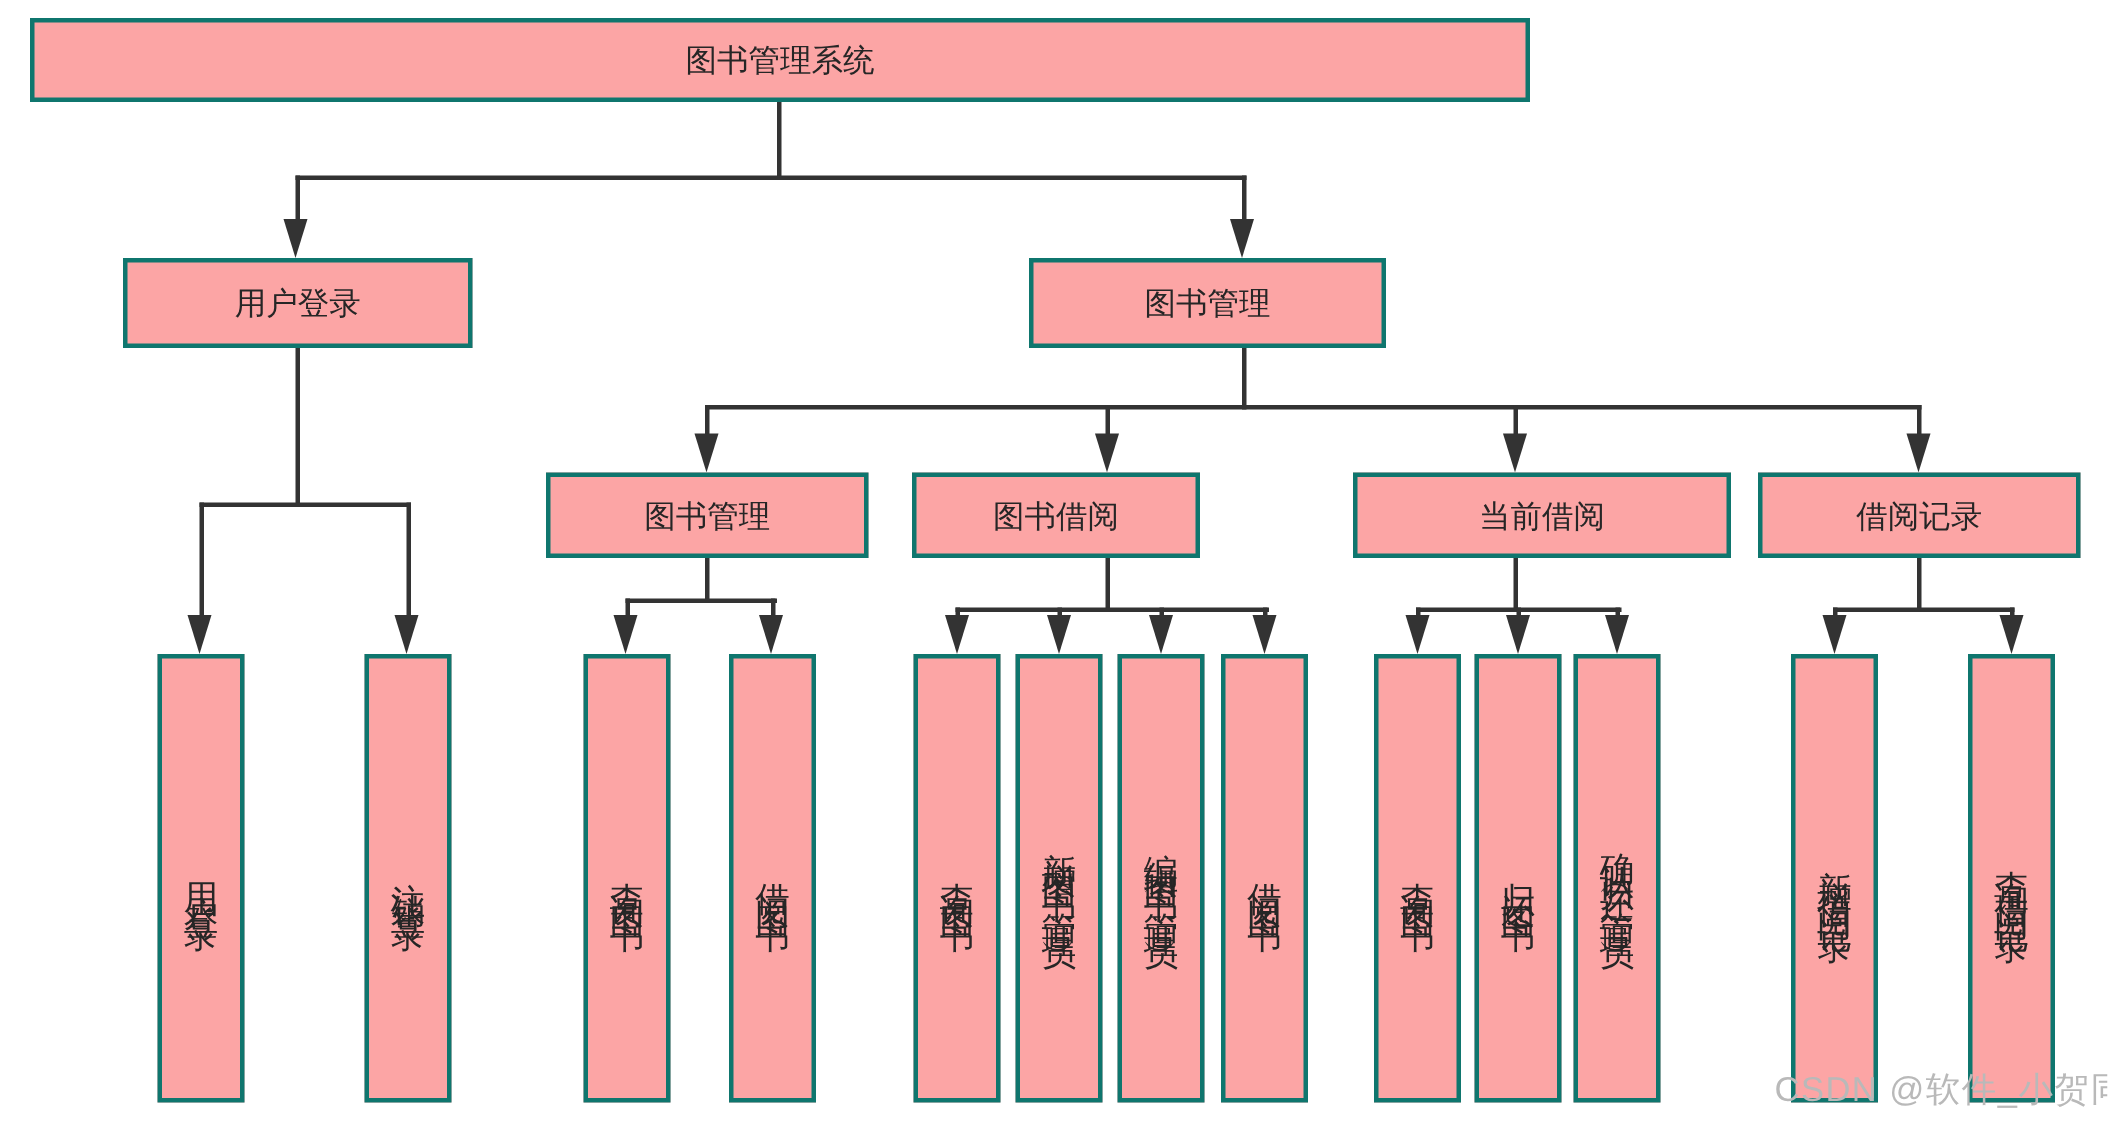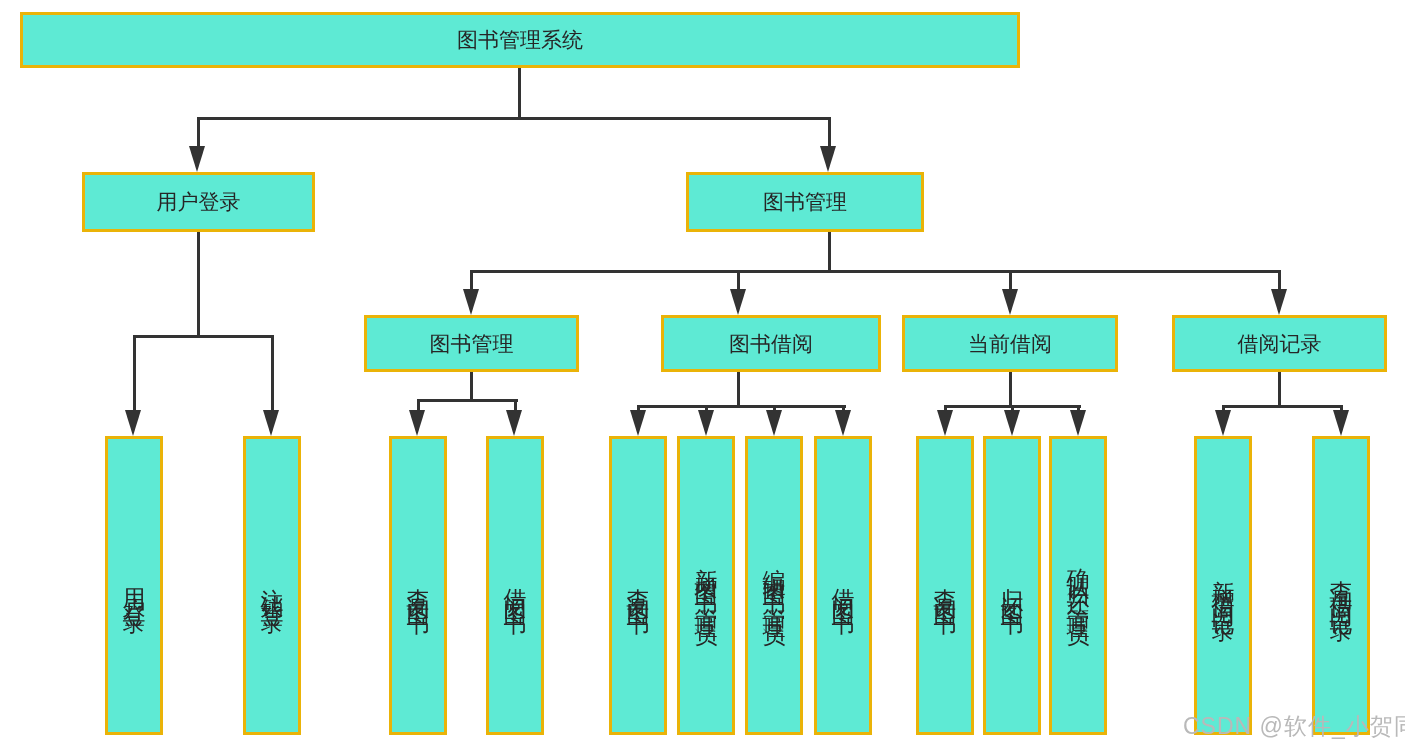--- a/index.html
+++ b/index.html
@@ -1,21 +1,21 @@
 <!DOCTYPE html>
 <html><head>
 <meta charset="utf-8">
 <style>
   html,body{margin:0;padding:0;background:#ffffff;}
   .canvas{
     position:relative;width:1405px;height:747px;background:#ffffff;
     font-family:"Liberation Sans","DejaVu Sans",sans-serif;overflow:hidden;
   }
   .box{
-    position:absolute;box-sizing:border-box;border:3px solid #eab308;background:#5eead4;
+    position:absolute;box-sizing:border-box;border:3px solid #0f766e;background:#fca5a5;
     display:flex;align-items:center;justify-content:center;
     font-size:21px;color:#262626;text-align:center;
   }
   .vbox{
     writing-mode:vertical-rl;text-orientation:mixed;
     font-size:23px;letter-spacing:8px;line-height:1;
   }
   .vl{position:absolute;width:3px;background:#333333;}
   .hl{position:absolute;height:3px;background:#333333;}
   .arrow{
@@ -57,22 +57,22 @@
   <div class="vl" style="left:470px;top:270px;height:21px;"></div>
   <div class="arrow" style="left:463px;top:289px;"></div>
   <div class="vl" style="left:737px;top:270px;height:21px;"></div>
   <div class="arrow" style="left:730px;top:289px;"></div>
   <div class="vl" style="left:1009px;top:270px;height:21px;"></div>
   <div class="arrow" style="left:1002px;top:289px;"></div>
   <div class="vl" style="left:1278px;top:270px;height:21px;"></div>
   <div class="arrow" style="left:1271px;top:289px;"></div>
 
   <div class="box" style="left:364px;top:315px;width:215px;height:57px;">图书管理</div>
-  <div class="box" style="left:661px;top:315px;width:220px;height:57px;">图书借阅</div>
-  <div class="box" style="left:902px;top:315px;width:216px;height:57px;text-align:center;">当前借阅</div>
+  <div class="box" style="left:608px;top:315px;width:192px;height:57px;">图书借阅</div>
+  <div class="box" style="left:902px;top:315px;width:252px;height:57px;text-align:center;">当前借阅</div>
   <div class="box" style="left:1172px;top:315px;width:215px;height:57px;">借阅记录</div>
 
   <div class="vl" style="left:470px;top:372px;height:30px;"></div>
   <div class="hl" style="left:417px;top:399px;width:101px;"></div>
   <div class="vl" style="left:417px;top:399px;height:13px;"></div>
   <div class="arrow" style="left:409px;top:410px;"></div>
   <div class="vl" style="left:514px;top:399px;height:13px;"></div>
   <div class="arrow" style="left:506px;top:410px;"></div>
 
   <div class="vl" style="left:737px;top:372px;height:36px;"></div>

